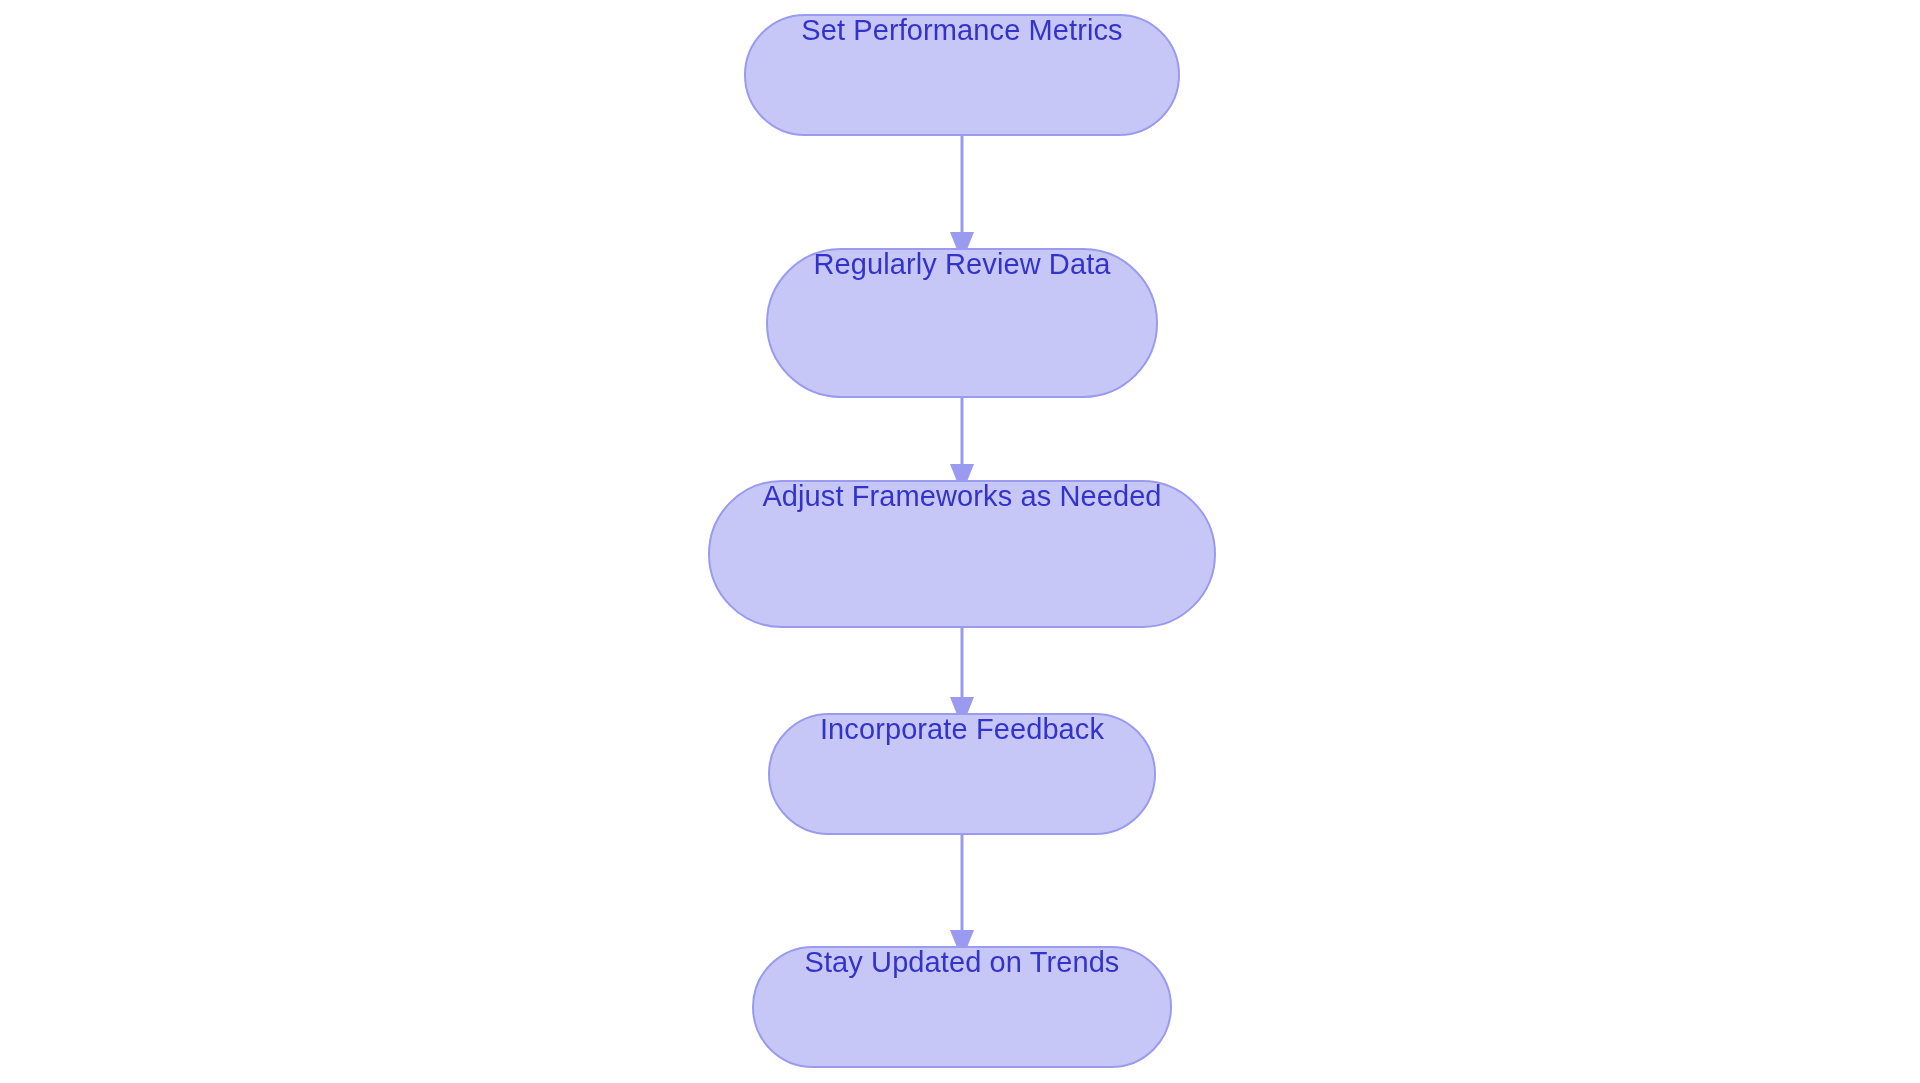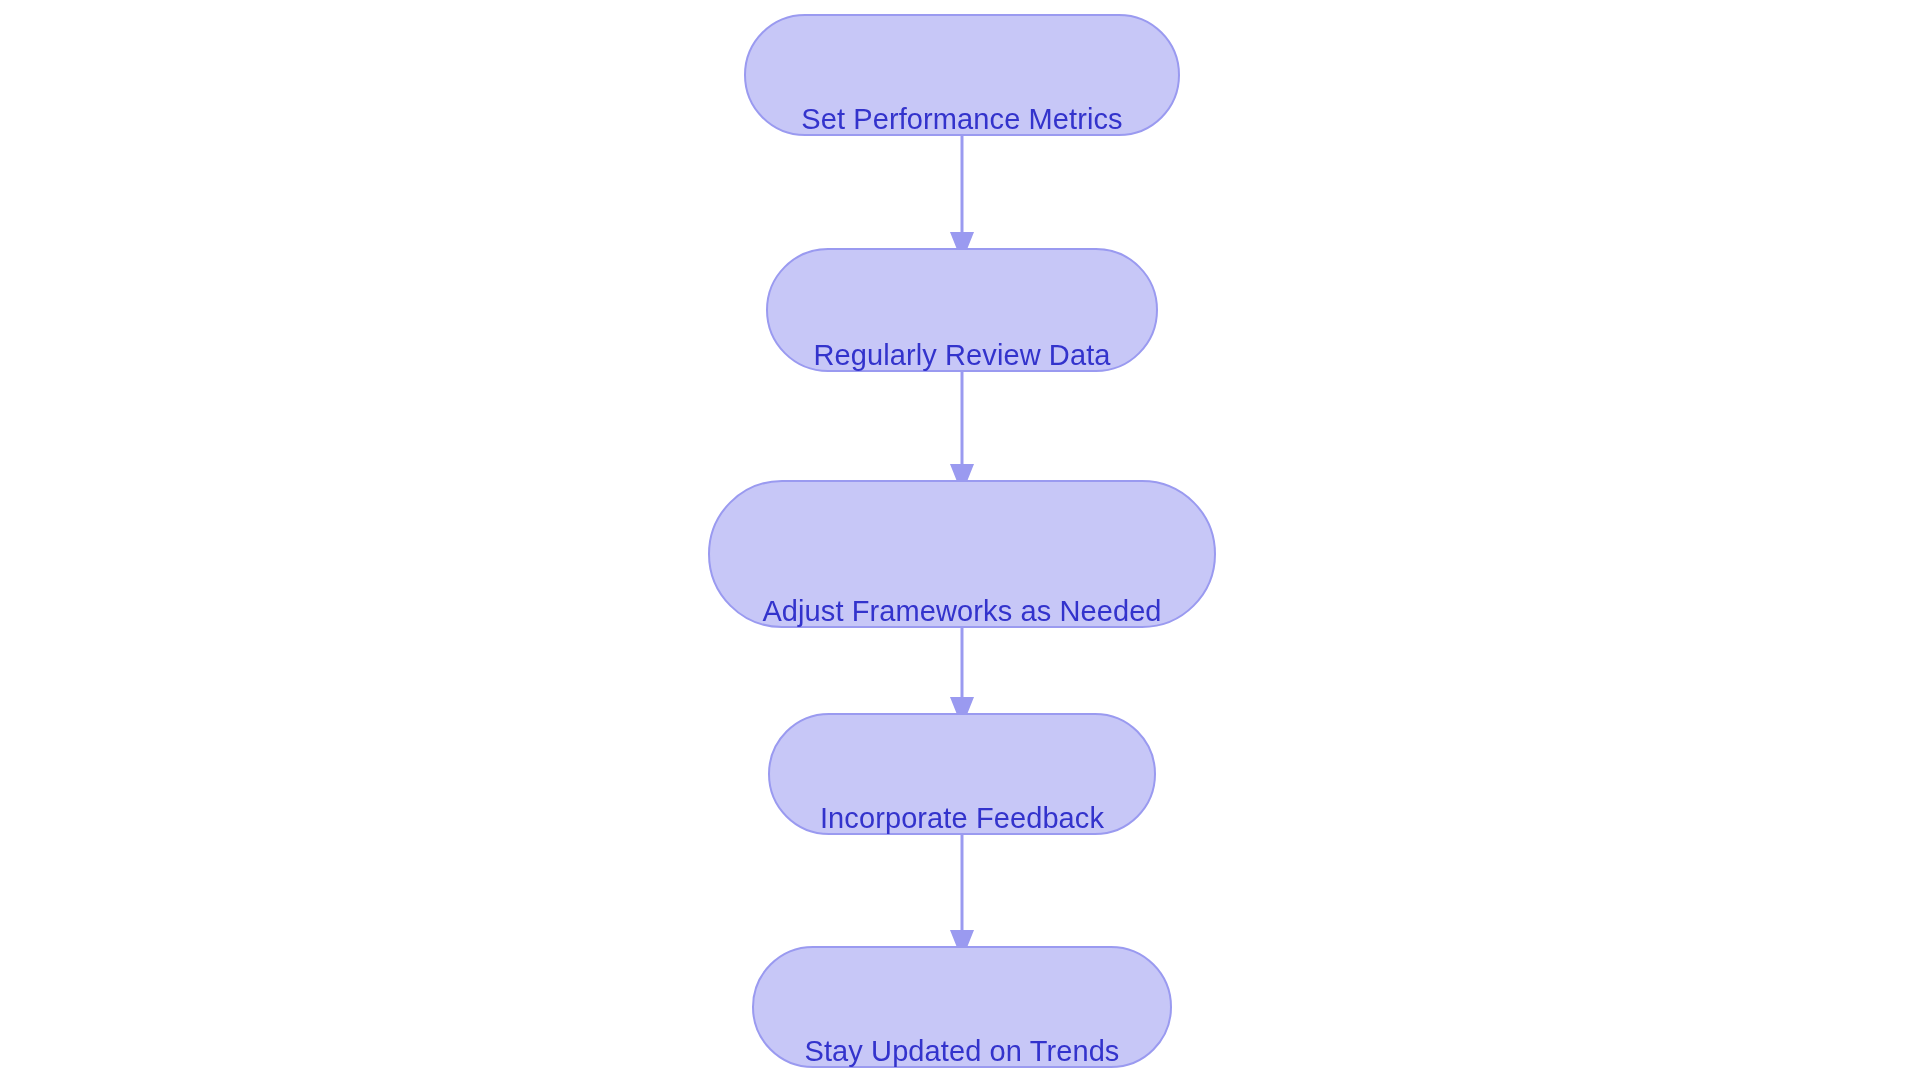--- a/index.html
+++ b/index.html
@@ -38,21 +38,21 @@
     left: 0;
     width: 1920px;
     height: 1083px;
     pointer-events: none;
   }
 
   .flow-node {
     position: absolute;
     box-sizing: border-box;
     display: flex;
-    align-items: flex-end;
+    align-items: flex-start;
     justify-content: center;
     border-style: solid;
     border-width: 2px;
     border-radius: 999px;
     pointer-events: auto;
     cursor: default;
   }
 
   .flow-node .node-label {
     font-family: "Liberation Sans", "DejaVu Sans", sans-serif;
@@ -82,21 +82,21 @@
         <line x1="962" y1="835" x2="962" y2="945" stroke="#9a9af0" stroke-width="3" marker-end="url(#arrowhead)"></line>
       </g>
   </svg>
 
   <div class="node-layer">
 
     <div class="flow-node" style="left: 744px; top: 14px; width: 436px; height: 122px; background: rgb(199, 199, 247); border-color: rgb(154, 154, 240);">
       <span class="node-label" style="color: rgb(51, 51, 204);">Set Performance Metrics</span>
     </div>
 
-    <div class="flow-node" style="left: 766px; top: 248px; width: 392px; height: 124px; background: rgb(199, 199, 247); border-color: rgb(154, 154, 240);">
+    <div class="flow-node" style="left: 766px; top: 248px; width: 392px; height: 150px; background: rgb(199, 199, 247); border-color: rgb(154, 154, 240);">
       <span class="node-label" style="color: rgb(51, 51, 204);">Regularly Review Data</span>
     </div>
 
     <div class="flow-node" style="left: 708px; top: 480px; width: 508px; height: 148px; background: rgb(199, 199, 247); border-color: rgb(154, 154, 240);">
       <span class="node-label" style="color: rgb(51, 51, 204);">Adjust Frameworks as Needed</span>
     </div>
 
     <div class="flow-node" style="left: 768px; top: 713px; width: 388px; height: 122px; background: rgb(199, 199, 247); border-color: rgb(154, 154, 240);">
       <span class="node-label" style="color: rgb(51, 51, 204);">Incorporate Feedback</span>
     </div>

